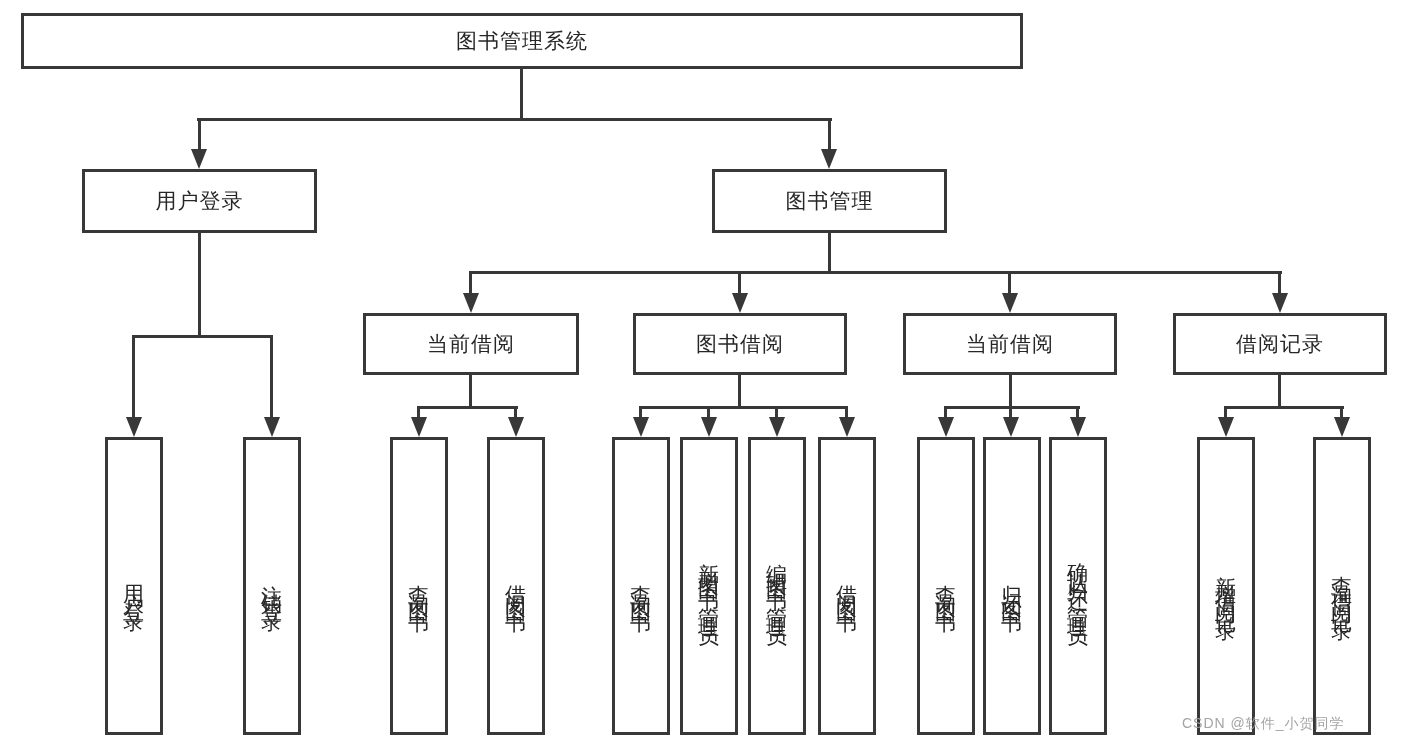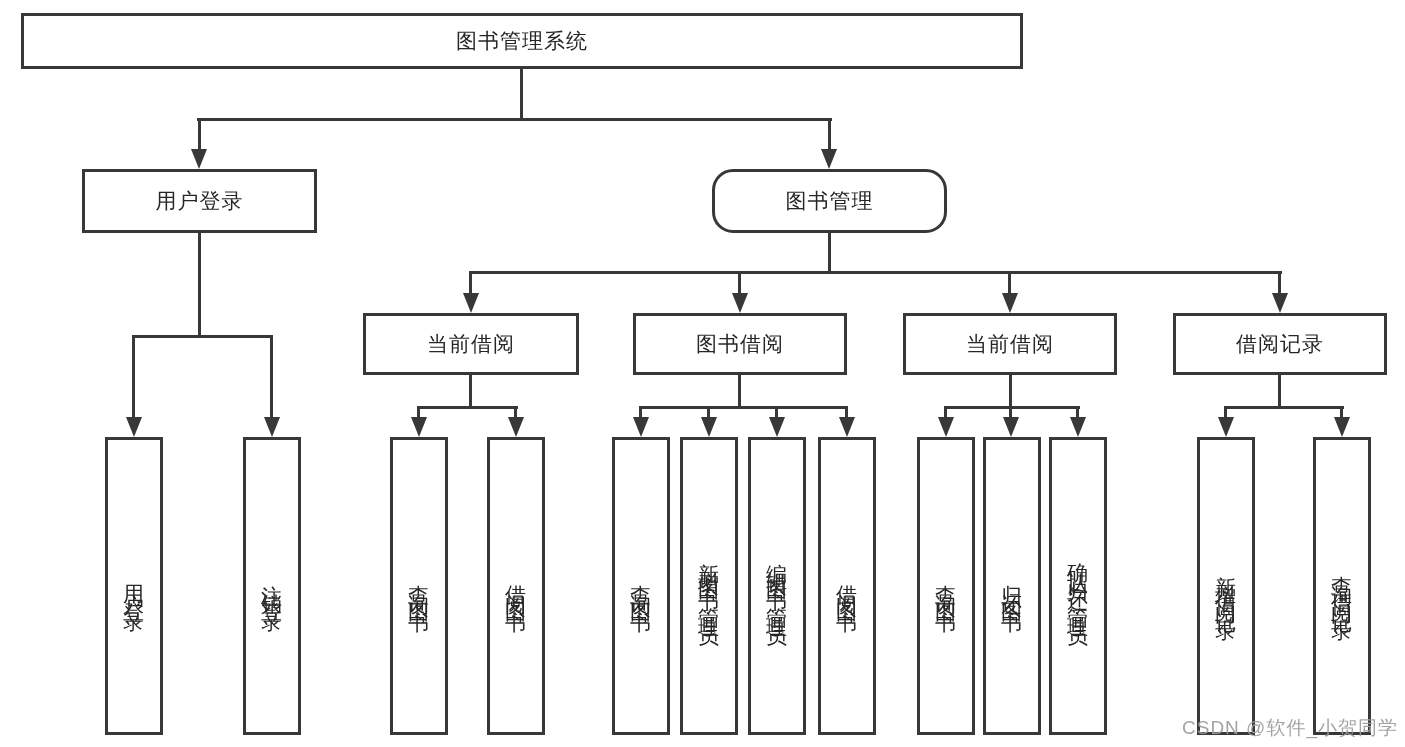--- a/index.html
+++ b/index.html
@@ -18,21 +18,21 @@
   }
   .v { position:absolute; width:3px; background:#383838; }
   .h { position:absolute; height:3px; background:#383838; }
   .arr {
     position:absolute; width:0; height:0;
     border-left:8px solid transparent; border-right:8px solid transparent;
     border-top:20px solid #383838;
   }
   .watermark {
     position:absolute; left:1182px; top:715px; z-index:10;
-    font-size:19px; color:rgba(158,158,158,0.95); letter-spacing:1px; white-space:nowrap;text-align:center;
+    font-size:14px; color:rgba(158,158,158,0.95); letter-spacing:1px; white-space:nowrap;text-align:center;
   }
 </style>
 </head>
 <body>
 
 <div class="canvas">
 
   <div class="box" style="left:21px; top:13px; width:1002px; height:56px;">
     <span>图书管理系统</span>
   </div>
@@ -40,21 +40,21 @@
   <div class="v" style="left:520px; top:69px; height:49px;"></div>
   <div class="h" style="left:197px; top:118px; width:635px;"></div>
   <div class="v" style="left:198px; top:118px; height:33px;"></div>
   <div class="arr" style="left:191px; top:149px;"></div>
   <div class="v" style="left:828px; top:118px; height:33px;"></div>
   <div class="arr" style="left:821px; top:149px;"></div>
 
   <div class="box" style="left:82px; top:169px; width:235px; height:64px;">
     <span>用户登录</span>
   </div>
-  <div class="box" style="left:712px; top:169px; width:235px; height:64px;border-radius:21px;">
+  <div class="box" style="left:712px; top:169px; width:235px; height:64px;">
     <span>图书管理</span>
   </div>
 
   <div class="v" style="left:198px; top:233px; height:102px;"></div>
   <div class="h" style="left:132px; top:335px; width:141px;"></div>
   <div class="v" style="left:132px; top:335px; height:83px;"></div>
   <div class="arr" style="left:126px; top:417px;"></div>
   <div class="v" style="left:270px; top:335px; height:83px;"></div>
   <div class="arr" style="left:264px; top:417px;"></div>
 

